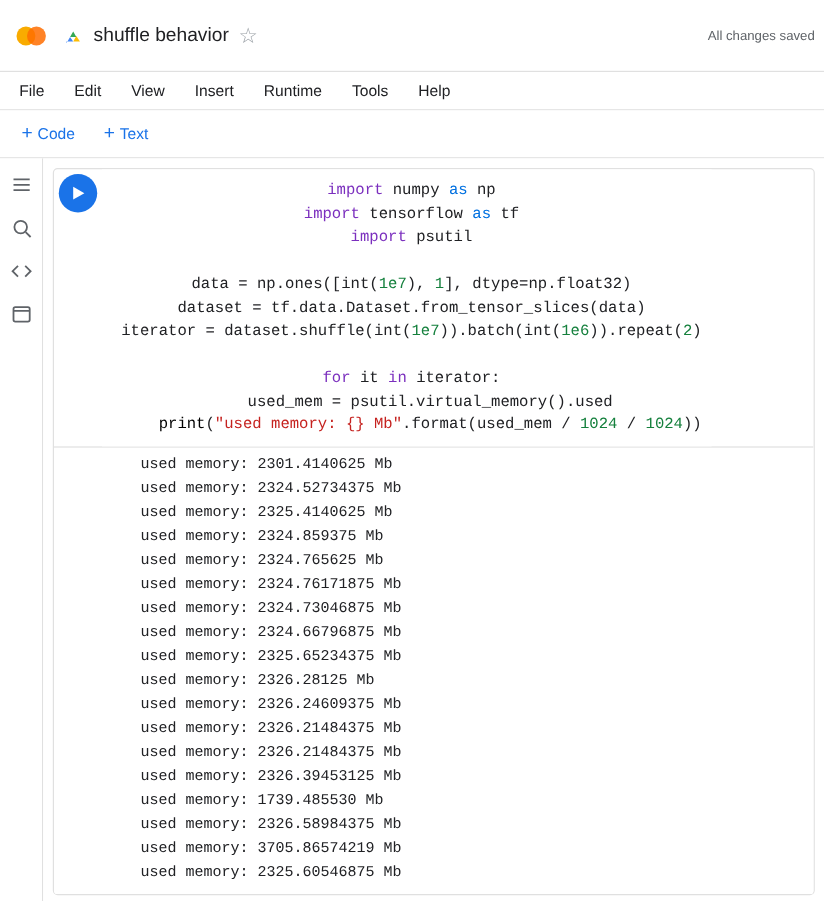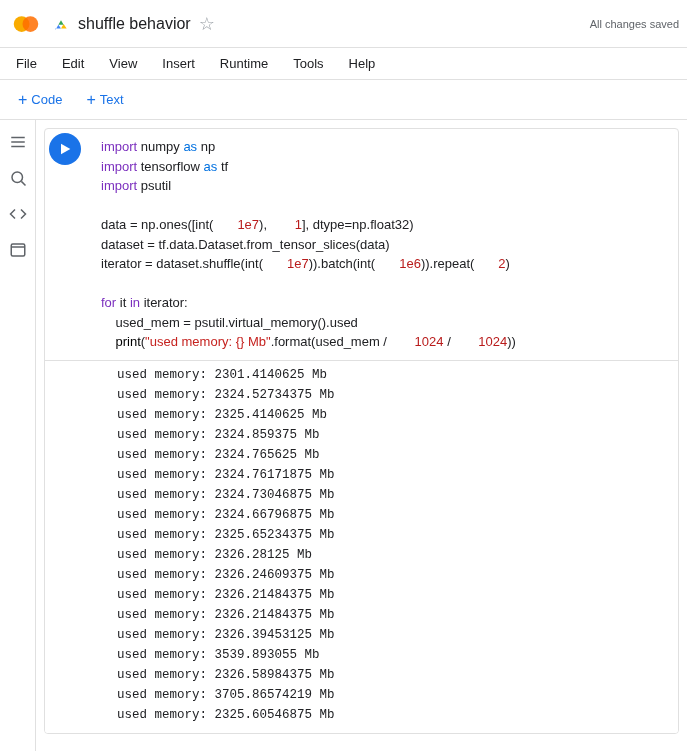--- a/index.html
+++ b/index.html
@@ -8,21 +8,21 @@
       background: #fff;
       width: 687px;
       height: 751px;
       overflow: hidden;
     }
 
     
     .top-bar {
       display: flex;
       align-items: center;
-      height: 48px;
+      height: 60px;
       padding: 0 8px;
       border-bottom: 1px solid #e0e0e0;
       background: #fff;
     }
     .colab-logo {
       width: 36px;
       height: 36px;
       border-radius: 4px;
       display: flex;
       align-items: center;
@@ -158,34 +158,35 @@
     .run-btn svg {
       fill: white;
       width: 16px;
       height: 16px;
     }
 
     
     .code-area {
       background: #fff;
       padding: 8px 8px 8px 16px;
-      font-family: Liberation Sans, sans-serif;
+      font-family: Liberation Mono, monospace;
       font-size: 13px;
       line-height: 1.5;
       color: #202124;
       white-space: pre;
       overflow-x: auto;
+      text-align: center;
     }
 
     
     .kw { color: #7b2fbe; font-weight: 500; }   
     .kw2 { color: #0070e0; }                      
     .fn { color: #000000; }                        
     .str { color: #c5221f; }                       
-    .num { color: #b91c1c; margin-left: 24px; }
+    .num { color: #15803d; }
 
     
     .output-area {
       background: #fff;
       padding: 4px 8px 8px 72px;
       font-family: 'Courier New', Courier, monospace;
       font-size: 12.5px;
       line-height: 1.6;
       color: #202124;
       border-top: 1px solid #e0e0e0;
@@ -299,21 +300,21 @@
           <span class="output-line">used memory: 2324.765625 Mb</span>
           <span class="output-line">used memory: 2324.76171875 Mb</span>
           <span class="output-line">used memory: 2324.73046875 Mb</span>
           <span class="output-line">used memory: 2324.66796875 Mb</span>
           <span class="output-line">used memory: 2325.65234375 Mb</span>
           <span class="output-line">used memory: 2326.28125 Mb</span>
           <span class="output-line">used memory: 2326.24609375 Mb</span>
           <span class="output-line">used memory: 2326.21484375 Mb</span>
           <span class="output-line">used memory: 2326.21484375 Mb</span>
           <span class="output-line">used memory: 2326.39453125 Mb</span>
-          <span class="output-line">used memory: 3539.893055 Mb</span>
+          <span class="output-line">used memory: 1739.485530 Mb</span>
           <span class="output-line">used memory: 2326.58984375 Mb</span>
           <span class="output-line">used memory: 3705.86574219 Mb</span>
           <span class="output-line">used memory: 2325.60546875 Mb</span>
         </div>
     </div>
   </div>
 
 </div>
 
 </body></html>

